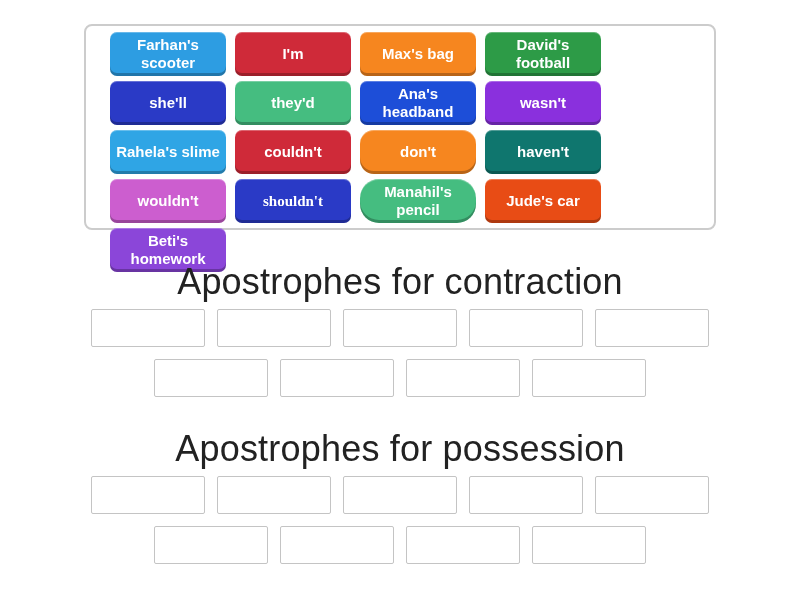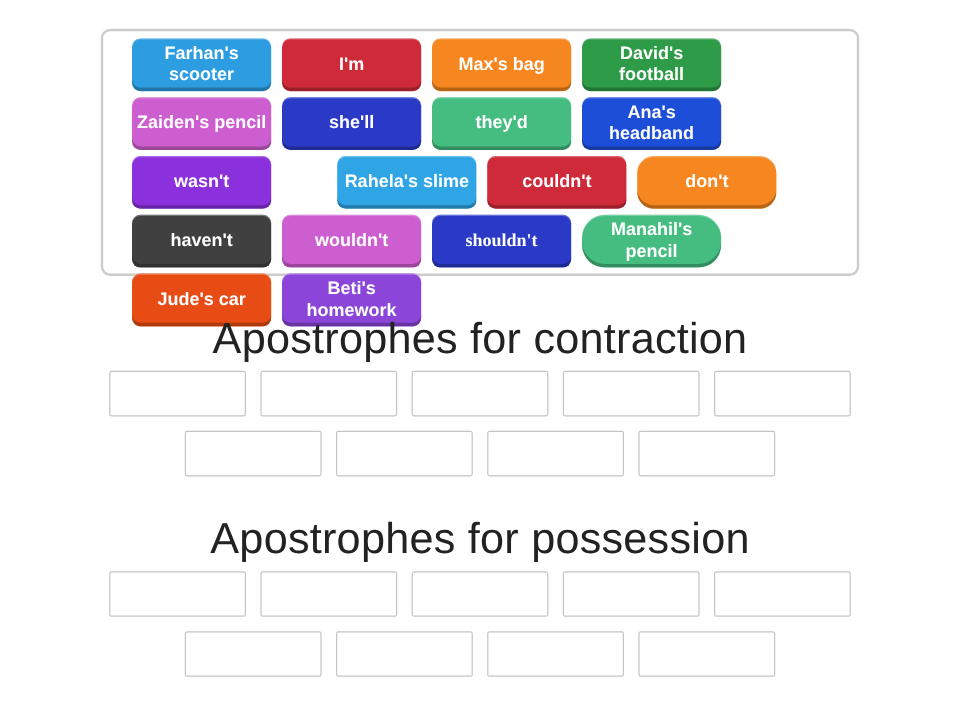--- a/index.html
+++ b/index.html
@@ -87,29 +87,28 @@
 </head>
 <body>
 
 <div class="stage">
 
   <div class="tray">
       <div class="tile" style="background: rgb(45, 157, 226);">Farhan's scooter</div>
       <div class="tile" style="background: rgb(207, 42, 57);">I'm</div>
       <div class="tile" style="background: rgb(246, 134, 31);">Max's bag</div>
       <div class="tile" style="background: rgb(45, 155, 71);">David's football</div>
-      <div class="tile" style="background: rgb(204, 94, 207);">Zaiden's pencil</div>
       <div class="tile" style="background: rgb(42, 58, 198);">she'll</div>
       <div class="tile" style="background: rgb(69, 189, 128);">they'd</div>
       <div class="tile" style="background: #1d4ed8;">Ana's headband</div>
       <div class="tile" style="background: rgb(138, 48, 221);">wasn't</div>
-      <div class="tile" style="background: rgb(47, 165, 229); margin-left: 46px;">Rahela's slime</div>
+      <div class="tile" style="background: rgb(47, 165, 229);">Rahela's slime</div>
       <div class="tile" style="background: rgb(207, 42, 57);">couldn't</div>
       <div class="tile" style="background: rgb(246, 134, 31); border-radius: 14px;">don't</div>
-      <div class="tile" style="background: #404040;">haven't</div>
+      <div class="tile" style="background: #0f766e;">haven't</div>
       <div class="tile" style="background: rgb(204, 94, 207);">wouldn't</div>
       <div class="tile" style="background: rgb(42, 58, 198); font-family: Liberation Serif, serif;">shouldn't</div>
       <div class="tile" style="background: rgb(69, 189, 128); border-radius: 19px;">Manahil's pencil</div>
       <div class="tile" style="background: rgb(232, 76, 21);">Jude's car</div>
       <div class="tile" style="background: rgb(139, 70, 217);">Beti's homework</div>
     </div>
 
   <div class="group-title" id="g1-title">Apostrophes for contraction</div>
   <div class="slot-row" id="g1-row1">
       <div class="slot"></div>

